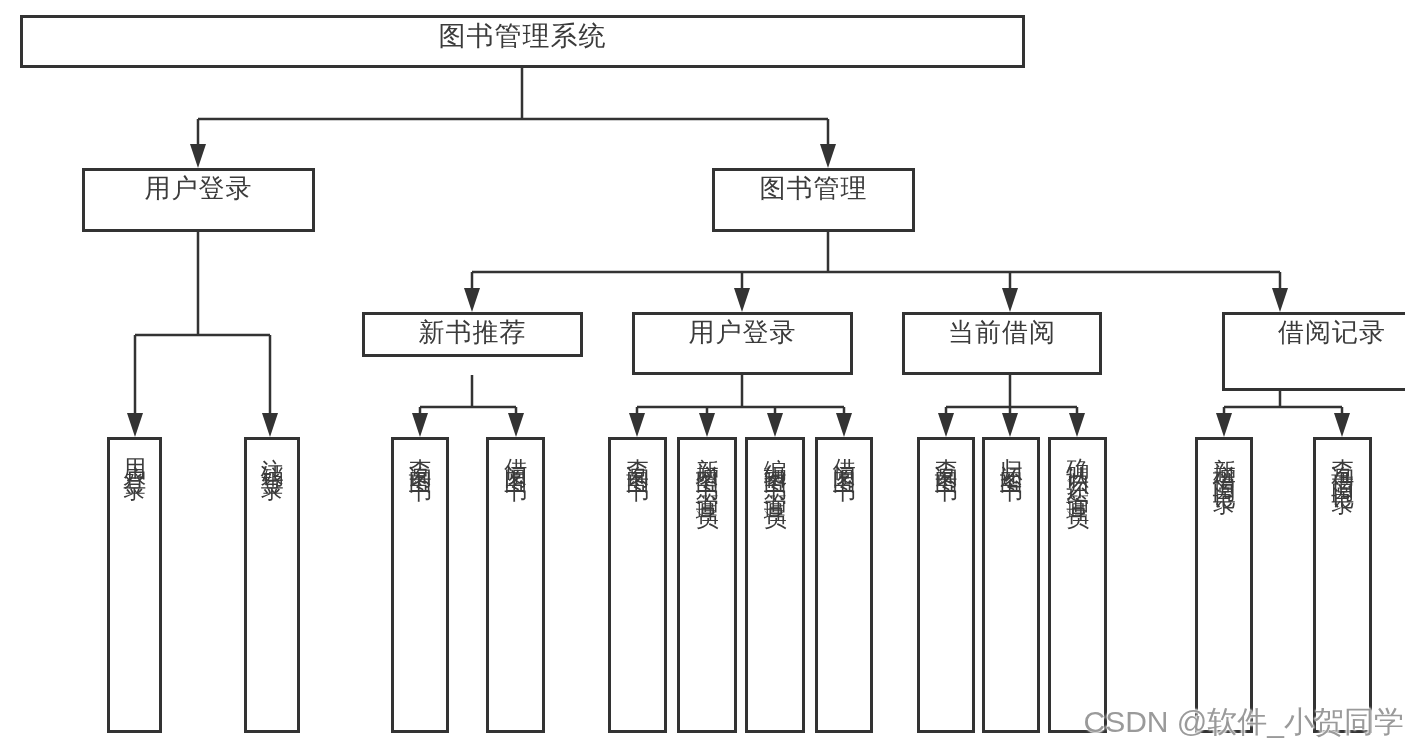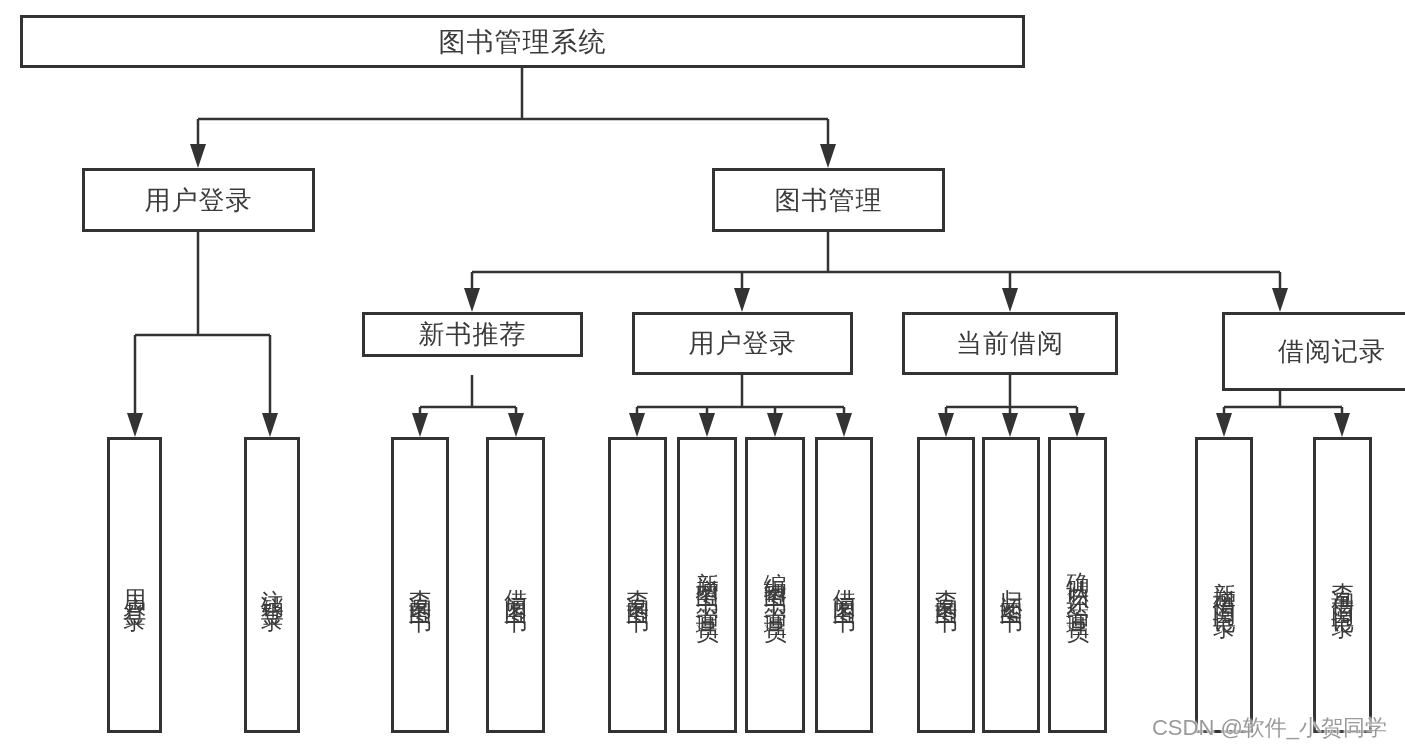--- a/index.html
+++ b/index.html
@@ -14,38 +14,38 @@
   .cline  { fill: none; stroke: var(--line, #333333); stroke-width: 2.5; }
   .ashaft { stroke: var(--line, #333333); stroke-width: 2.5; }
   .ahead  { fill: var(--line, #333333); stroke: none; }
 
   .hbox, .vbox {
     position: absolute;
     box-sizing: border-box;
     border: 3px solid var(--line, #333333);
     background: #ffffff;
     display: flex;
-    align-items: center;
+    align-items: flex-start;
     justify-content: center;
     color: var(--text, #3b3b3b);
   }
   .hbox { font-size: 26px; letter-spacing: 1px; }
   .hbox.root { font-size: 27px; }
   .vbox .vt {
     writing-mode: vertical-rl;
     text-orientation: mixed;
     font-size: 23px;
     letter-spacing: 7px;
     line-height: 1.1;
   }
   .watermark {
     position: absolute;
-    right: 18px;
+    right: 1px;
     bottom: 4px;
-    font-size: 22px;
+    font-size: 30px;
     color: var(--watermark, #9a9a9a);
     text-shadow: 1px 1px 2px #ffffff, -1px -1px 2px #ffffff, 0 0 3px #ffffff;
     white-space: nowrap;
   }
 </style>
 </head>
 <body>
 
 <div class="stage">
 
@@ -105,31 +105,31 @@
       <polygon class="ahead" points="1334,413 1350,413 1342,437"></polygon>
   </svg>
 
   <div class="hbox root" style="left:20px;top:15px;width:1005px;height:53px">
     <span>图书管理系统</span>
   </div>
 
   <div class="hbox" style="left:82px;top:168px;width:233px;height:64px">
     <span>用户登录</span>
   </div>
-  <div class="hbox" style="left:712px;top:168px;width:233px;height:64px">
+  <div class="hbox" style="left:712px;top:168px;width:203px;height:64px">
     <span>图书管理</span>
   </div>
 
   <div class="hbox" style="left:362px;top:312px;width:221px;height:45px">
     <span>新书推荐</span>
   </div>
   <div class="hbox" style="left:632px;top:312px;width:221px;height:63px">
     <span>用户登录</span>
   </div>
-  <div class="hbox" style="left:902px;top:312px;width:216px;height:63px">
+  <div class="hbox" style="left:902px;top:312px;width:200px;height:63px">
     <span>当前借阅</span>
   </div>
   <div class="hbox" style="left:1222px;top:312px;width:220px;height:79px">
     <span>借阅记录</span>
   </div>
 
   <div class="vbox" style="left:107px;top:437px;width:55px;height:296px">
     <span class="vt">用户登录</span>
   </div>
   <div class="vbox" style="left:244px;top:437px;width:56px;height:296px">

